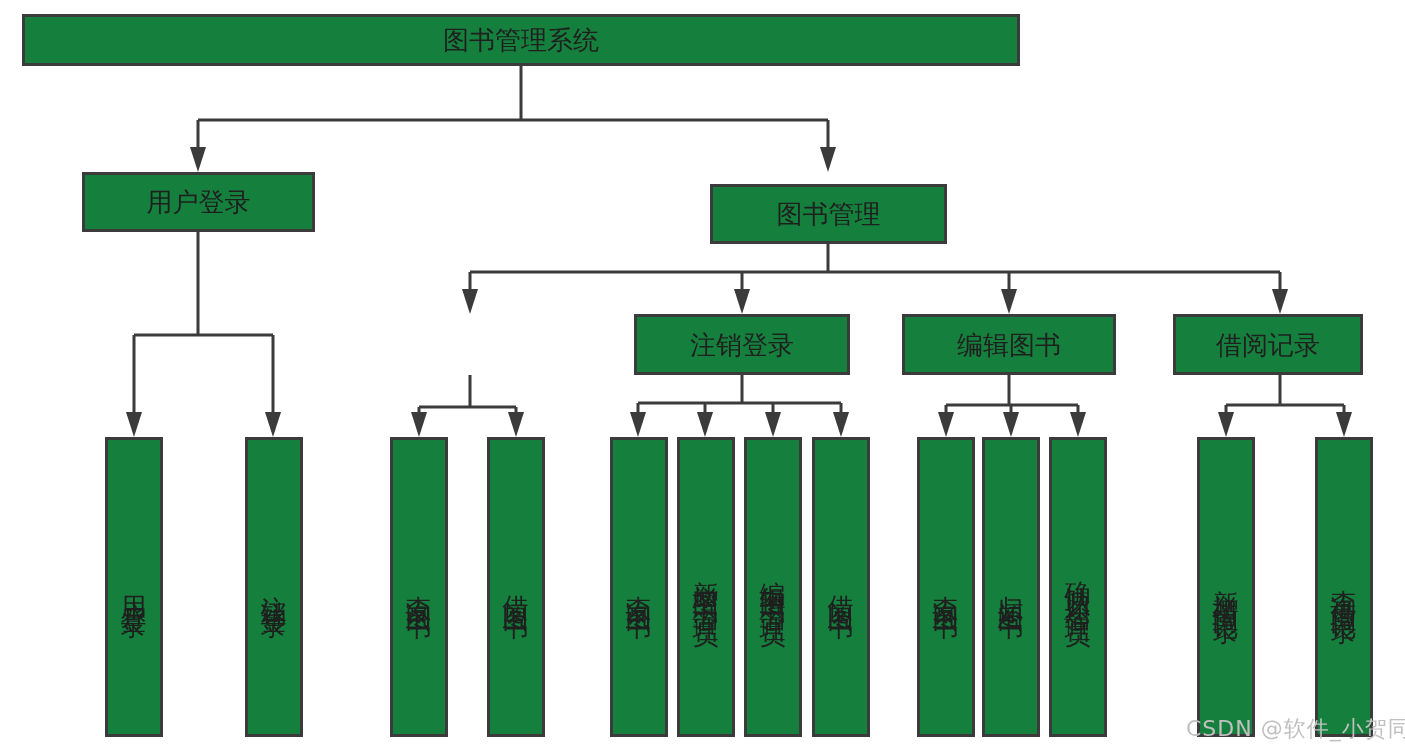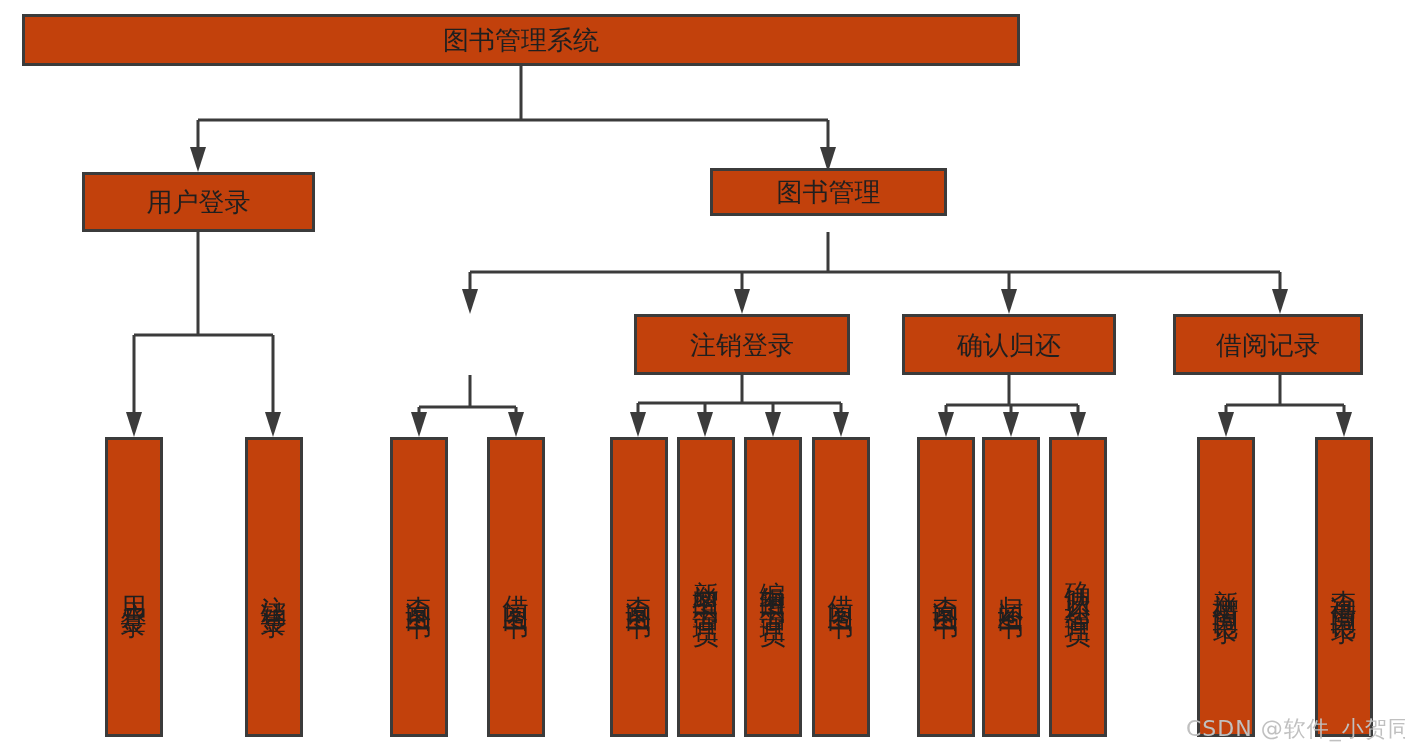--- a/index.html
+++ b/index.html
@@ -19,21 +19,21 @@
   }
   #connectors{
     position:absolute;left:0;top:0;width:1405px;height:747px;
   }
   #connectors path{stroke:var(--line);stroke-width:3;fill:none;}
   #connectors polygon{fill:var(--line);stroke:none;}
   .node{
     position:absolute;
     box-sizing:border-box;
     border:3px solid var(--line);
-    background:#c2410c;
+    background:#15803d;
     display:flex;align-items:center;justify-content:center;
     font-size:26px;
     color:var(--text);
     line-height:1;
     white-space:nowrap;
   }
   .vnode{
     writing-mode:vertical-rl;
     text-orientation:mixed;
     letter-spacing:6px;
@@ -86,24 +86,24 @@
     <polygon points="1070,412 1086,412 1078,437"></polygon>
 
     <path d="M1280 375 V405 M1226 405 H1344 M1226 405 V415 M1344 405 V415"></path>
     <polygon points="1218,412 1234,412 1226,437"></polygon>
     <polygon points="1336,412 1352,412 1344,437"></polygon>
   </svg>
 
   <div class="node" style="left:22px;top:14px;width:998px;height:52px">图书管理系统</div>
 
   <div class="node" style="left:82px;top:172px;width:233px;height:60px">用户登录</div>
-  <div class="node" style="left:710px;top:168px;width:237px;height:48px">图书管理</div>
+  <div class="node" style="left:710px;top:184px;width:237px;height:60px">图书管理</div>
 
   <div class="node" style="left:634px;top:314px;width:216px;height:61px">注销登录</div>
-  <div class="node" style="left:902px;top:314px;width:214px;height:61px">确认归还</div>
+  <div class="node" style="left:902px;top:314px;width:214px;height:61px">编辑图书</div>
   <div class="node" style="left:1173px;top:314px;width:190px;height:61px">借阅记录</div>
 
   <div class="node vnode" style="left:105px;top:437px;width:58px;height:300px">用户登录</div>
   <div class="node vnode" style="left:245px;top:437px;width:58px;height:300px">注销登录</div>
 
   <div class="node vnode" style="left:390px;top:437px;width:58px;height:300px">查询图书</div>
   <div class="node vnode" style="left:487px;top:437px;width:58px;height:300px">借阅图书</div>
 
   <div class="node vnode" style="left:610px;top:437px;width:58px;height:300px">查询图书</div>
   <div class="node vnode" style="left:677px;top:437px;width:58px;height:300px">新增图书（管理员）</div>

